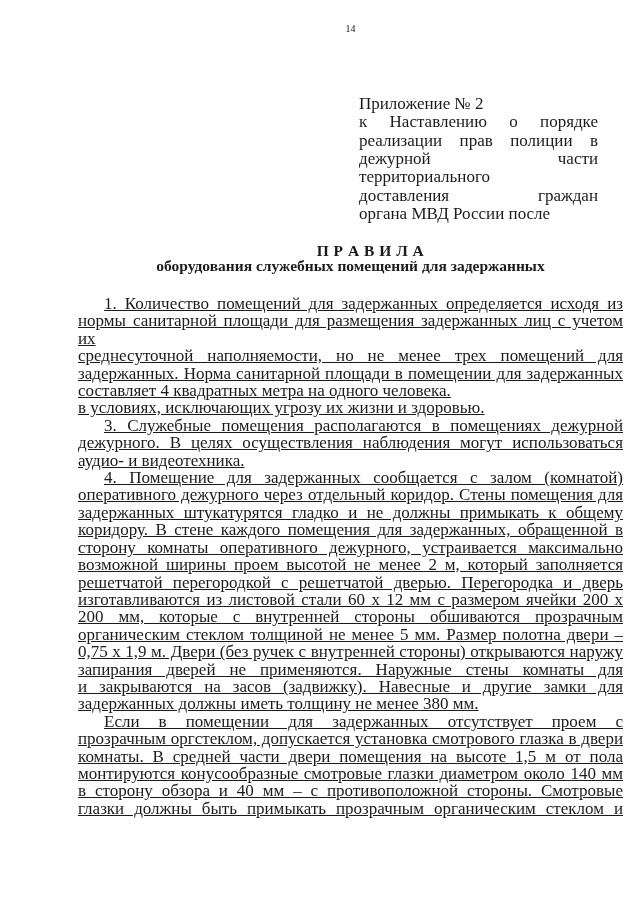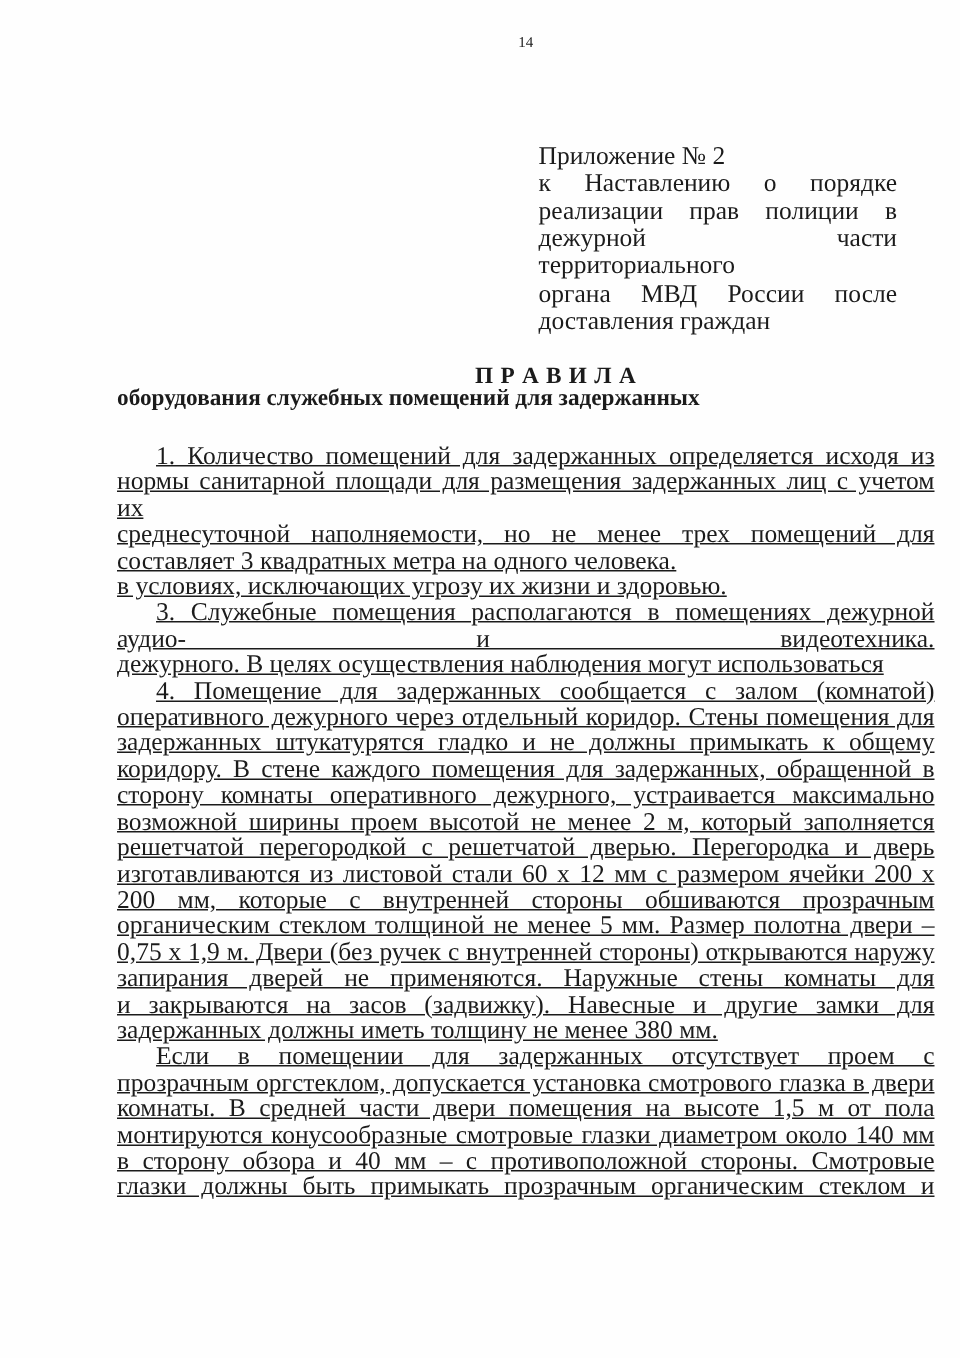--- a/index.html
+++ b/index.html
@@ -46,21 +46,21 @@
     font-weight: bold;
     letter-spacing: 0.5px;
     white-space: pre;
   }
 
   .doc-subtitle {
     position: absolute;
     top: 258px;
     left: 78px;
     width: 545px;
-    text-align: left;
+    text-align: center;
     font-size: 15.5px;
     line-height: 16px;
     font-weight: bold;
   }
 
   .body-text {
     position: absolute;
     top: 295px;
     left: 78px;
     width: 545px;
@@ -93,42 +93,43 @@
 <body>
 
 <div class="page">
   <div class="page-number">14</div>
 
   <div class="appendix" id="appendix-block">
       <div class="line first">Приложение № 2</div>
       <div class="line">к Наставлению о порядке</div>
       <div class="line">реализации прав полиции в</div>
       <div class="line">дежурной части территориального</div>
+      <div class="line last">доставления граждан</div>
       <div class="line">органа МВД России после</div>
-      <div class="line last">доставления граждан</div>
     </div>
 
   <div class="doc-title">П Р А В И Л А</div>
 
   <div class="doc-subtitle">оборудования служебных помещений для задержанных</div>
 
   <div class="body-text" id="body-text">
       <div class="para">
         <div class="line first">1. Количество помещений для задержанных определяется исходя из</div>
         <div class="line">нормы санитарной площади для размещения задержанных лиц с учетом их</div>
         <div class="line">среднесуточной наполняемости, но не менее трех помещений для</div>
-        <div class="line last">составляет 3 квадратных метра на одного человека.</div>
+        <div class="line">задержанных. Норма санитарной площади в помещении для задержанных</div>
+        <div class="line last">составляет 4 квадратных метра на одного человека.</div>
       </div>
       <div class="para">
         <div class="line last">в условиях, исключающих угрозу их жизни и здоровью.</div>
       </div>
       <div class="para">
         <div class="line first">3. Служебные помещения располагаются в помещениях дежурной</div>
+        <div class="line">дежурного. В целях осуществления наблюдения могут использоваться</div>
         <div class="line last">аудио- и видеотехника.</div>
-        <div class="line">дежурного. В целях осуществления наблюдения могут использоваться</div>
       </div>
       <div class="para">
         <div class="line first">4. Помещение для задержанных сообщается с залом (комнатой)</div>
         <div class="line">оперативного дежурного через отдельный коридор. Стены помещения для</div>
         <div class="line">задержанных штукатурятся гладко и не должны примыкать к общему</div>
         <div class="line">коридору. В стене каждого помещения для задержанных, обращенной в</div>
         <div class="line">сторону комнаты оперативного дежурного, устраивается максимально</div>
         <div class="line">возможной ширины проем высотой не менее 2 м, который заполняется</div>
         <div class="line">решетчатой перегородкой с решетчатой дверью. Перегородка и дверь</div>
         <div class="line">изготавливаются из листовой стали 60 х 12 мм с размером ячейки 200 х</div>

